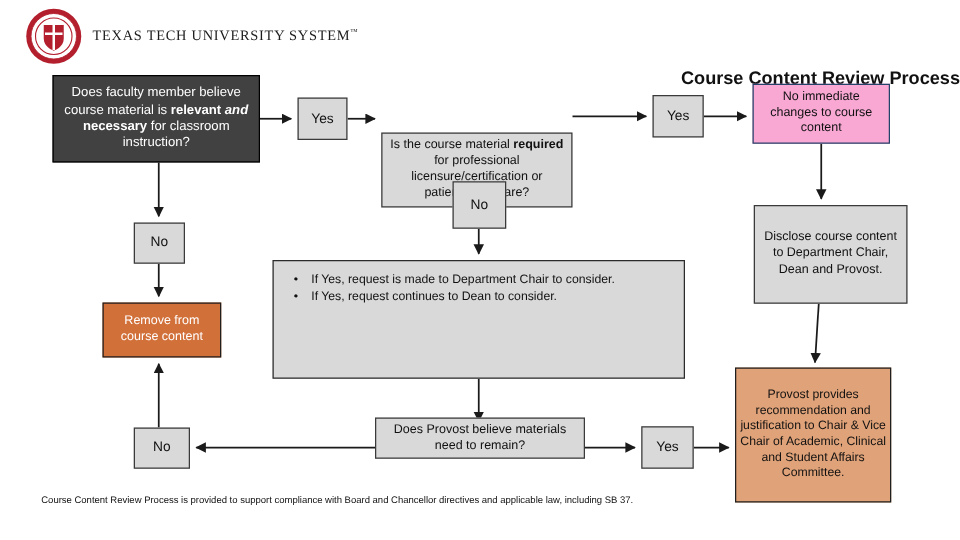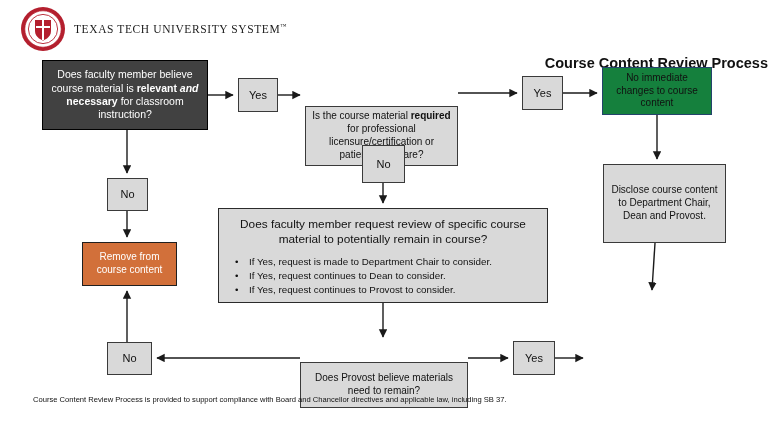--- a/index.html
+++ b/index.html
@@ -12,21 +12,21 @@
   .brand-text{font-family:"Liberation Serif", serif;font-size:11.5px;letter-spacing:0.6px;color:#1c1c1c;}
   .brand-text sup{font-size:6px;}
   .page-title{position:absolute;left:0;top:35px;width:768px;text-align:right;
     font-size:14.5px;font-weight:bold;color:#111;margin-top:20px;}
   
   .node{position:absolute;display:flex;align-items:center;justify-content:center;
     text-align:center;border:1.6px solid #2b2b2b;box-sizing:border-box;
     font-size:10px;line-height:1.28;padding:3px;background:#d9d9d9;}
   .dark{background:#414141;color:#fff;border-color:#000;}
   .gray{background:#d9d9d9;border-color:#3a3a3a;}
-  .blue{background:#15803d;border-color:#24436b;}
+  .blue{background:#f9a8d4;border-color:#24436b;}
   .orange-dark{background:#d2703a;color:#fff;border-color:#1f1f1f;}
   .orange-light{background:#e0a278;color:#111;border-color:#1f1f1f;}
   .yn{font-size:11px;color:#111;}
   .b{font-weight:bold;}
   .biu{font-weight:bold;font-style:italic;}
   
   .bigbox{position:absolute;border:1.6px solid #2b2b2b;background:#d9d9d9;box-sizing:border-box;
     padding:8px 10px 4px 10px;}
   .bigbox .q{font-size:11.8px;text-align:center;line-height:1.3;margin:0 6px 7px 6px;}
   .bigbox .bullet{font-size:9.8px;text-align:left;line-height:1.45;padding-left:20px;position:relative;}
@@ -98,30 +98,29 @@
 
   <div class="node gray" style="left:603px;top:164px;width:123px;height:79px;">Disclose course content to Department Chair, Dean and Provost.</div>
 
   <div class="node gray yn" style="left:107px;top:178px;width:41px;height:33px;">No</div>
 
   <div class="node orange-dark" style="left:82px;top:242px;width:95px;height:44px;">Remove from course content</div>
 
   <div class="node gray yn" style="left:362px;top:145px;width:43px;height:38px;">No</div>
 
   <div class="bigbox" style="left:218px;top:208px;width:330px;height:95px;">
-    <div class="q">Does faculty member request review of specific course material to potentially remain in course?</div>
     <div class="bullet">If Yes, request is made to Department Chair to consider.</div>
     <div class="bullet">If Yes, request continues to Dean to consider.</div>
-    <div class="bullet">If Yes, request continues to Provost to consider.</div>
   </div>
 
-  <div class="node gray" style="left:300px;top:362px;width:168px;height:46px;">Does Provost believe materials need to remain?</div>
+  <div class="node gray" style="left:300px;top:334px;width:168px;height:33px;">Does Provost believe materials need to remain?</div>
 
   <div class="node gray yn" style="left:107px;top:342px;width:45px;height:33px;">No</div>
 
   <div class="node gray yn" style="left:513px;top:341px;width:42px;height:34px;">Yes</div>
 
+  <div class="node orange-light" style="left:588px;top:294px;width:125px;height:108px;font-size:9.8px;">Provost provides recommendation and justification to Chair &amp; Vice Chair of Academic, Clinical and Student Affairs Committee.</div>
 
   <div class="footnote">
     <div>Course Content Review Process is provided to support compliance with Board and Chancellor directives and applicable law, including SB 37.</div>
   </div>
 
 </div>
 
 </body></html>

